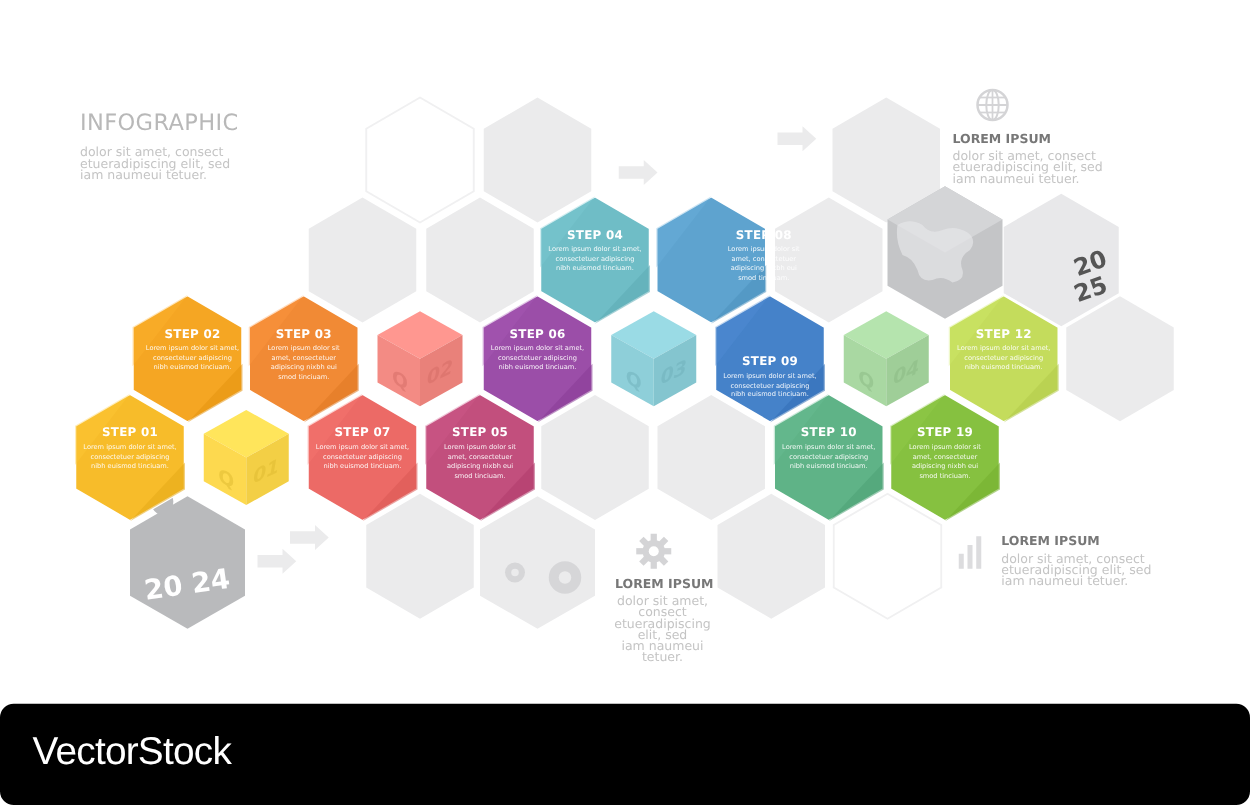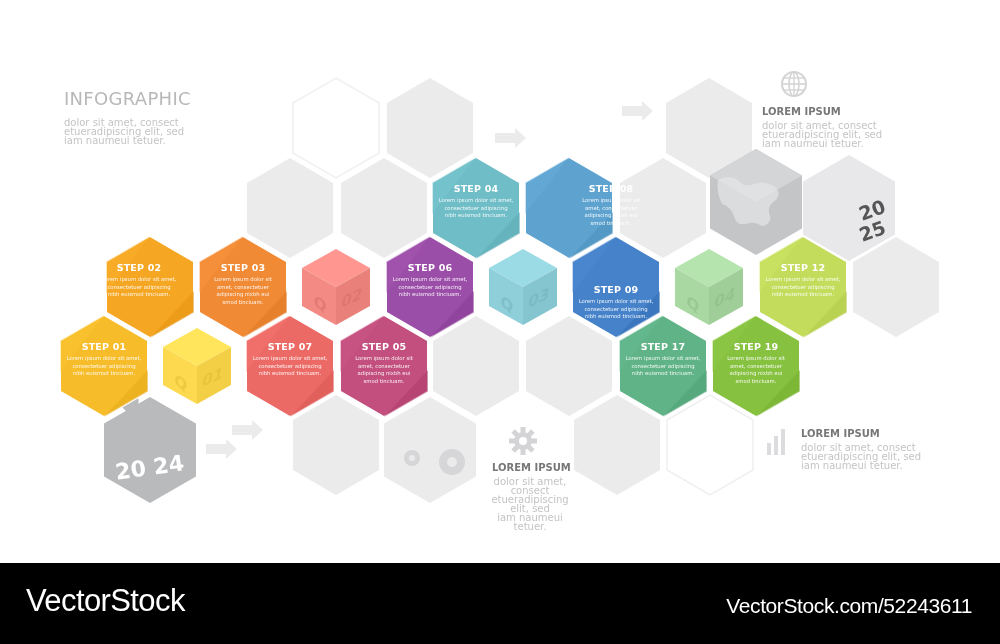--- a/index.html
+++ b/index.html
@@ -6,21 +6,21 @@
   body { width:1000px; height:644px; position:relative; overflow:hidden; font-family:"Liberation Sans", sans-serif; }
   #canvas { position:absolute; left:0; top:0; width:1000px; height:563px; background:#ffffff; }
   #svg { position:absolute; left:0; top:0; }
   .title { position:absolute; left:64px; top:58px; font-family:"DejaVu Sans", sans-serif; font-weight:bold; font-size:22px; color:#5a5a5a; letter-spacing:0.2px; }
   .subtitle { position:absolute; left:64px; top:88px; font-family:"DejaVu Sans", sans-serif; font-size:18px; color:#b8b8b8; letter-spacing:0.3px; }
   .desc { position:absolute; font-size:10px; line-height:9px; color:#c4c4c4; font-family:"DejaVu Sans", sans-serif; white-space:pre-line; }
   .lorem-title { position:absolute; font-family:"DejaVu Sans", sans-serif; font-weight:bold; font-size:10px; color:#777; }
   .step { position:absolute; width:84px; text-align:center; color:#fff; }
   .step .lbl { font-family:"DejaVu Sans", sans-serif; font-weight:bold; font-size:9.5px; letter-spacing:0.2px; display:block; margin-bottom:3px; }
   .step .txt { font-family:"DejaVu Sans", sans-serif; font-size:5.3px; line-height:7.5px; display:block; white-space:pre-line; opacity:0.92; }
-  #footer { position:absolute; left:0; top:563px; width:1000px; height:81px; background:#000000; }
+  #footer { position:absolute; left:0; top:563px; width:1000px; height:81px; background:#000000;border-radius:11px; }
   .brand { position:absolute; left:26px; top:20px; color:#fff; font-family:"Liberation Sans", sans-serif; font-size:31px; letter-spacing:-0.6px; }
   .ref { position:absolute; right:28px; top:31px; color:#fff; font-family:"Liberation Sans", sans-serif; font-size:21px; letter-spacing:-0.4px; }
 </style>
 </head>
 <body>
 
 <div id="canvas">
   <svg id="svg" width="1000" height="563" viewBox="0 0 1000 563">
     <g id="bg-layer">
         <polygon points="336,78 379,103 379,153 336,178 293,153 293,103" fill="#ffffff" stroke="#f0f0f1" stroke-width="1.5"></polygon>
@@ -216,21 +216,21 @@
 etueradipiscing elit, sed
 iam naumeui tetuer.</div>
 
   <div id="step-labels">
       <div class="step" style="left: 62px; top: 341px;">
         <span class="lbl">STEP 01</span>
         <span class="txt">Lorem ipsum dolor sit amet,
 consectetuer adipiscing
 nibh euismod tinciuam.</span>
       </div>
-      <div class="step" style="left: 97px; top: 262px;">
+      <div class="step" style="left: 112px; top: 262px;">
         <span class="lbl">STEP 02</span>
         <span class="txt">Lorem ipsum dolor sit amet,
 consectetuer adipiscing
 nibh euismod tinciuam.</span>
       </div>
       <div class="step" style="left: 201px; top: 262px;">
         <span class="lbl">STEP 03</span>
         <span class="txt">Lorem ipsum dolor sit
 amet, consectetuer
 adipiscing nixbh eui
@@ -268,21 +268,21 @@
 adipiscing nixbh eui
 smod tinciuam.</span>
       </div>
       <div class="step" style="left: 574px; top: 254px; margin-top: 30px;">
         <span class="lbl">STEP 09</span>
         <span class="txt">Lorem ipsum dolor sit amet,
 consectetuer adipiscing
 nibh euismod tinciuam.</span>
       </div>
       <div class="step" style="left: 621px; top: 341px;">
-        <span class="lbl">STEP 17</span>
+        <span class="lbl">STEP 10</span>
         <span class="txt">Lorem ipsum dolor sit amet,
 consectetuer adipiscing
 nibh euismod tinciuam.</span>
       </div>
       <div class="step" style="left: 714px; top: 341px;">
         <span class="lbl">STEP 19</span>
         <span class="txt">Lorem ipsum dolor sit
 amet, consectetuer
 adipiscing nixbh eui
 smod tinciuam.</span>
@@ -291,14 +291,13 @@
         <span class="lbl">STEP 12</span>
         <span class="txt">Lorem ipsum dolor sit amet,
 consectetuer adipiscing
 nibh euismod tinciuam.</span>
       </div>
     </div>
 </div>
 
 <div id="footer">
   <div class="brand">VectorStock</div>
-  <div class="ref">VectorStock.com/52243611</div>
 </div>
 
 </body></html>

